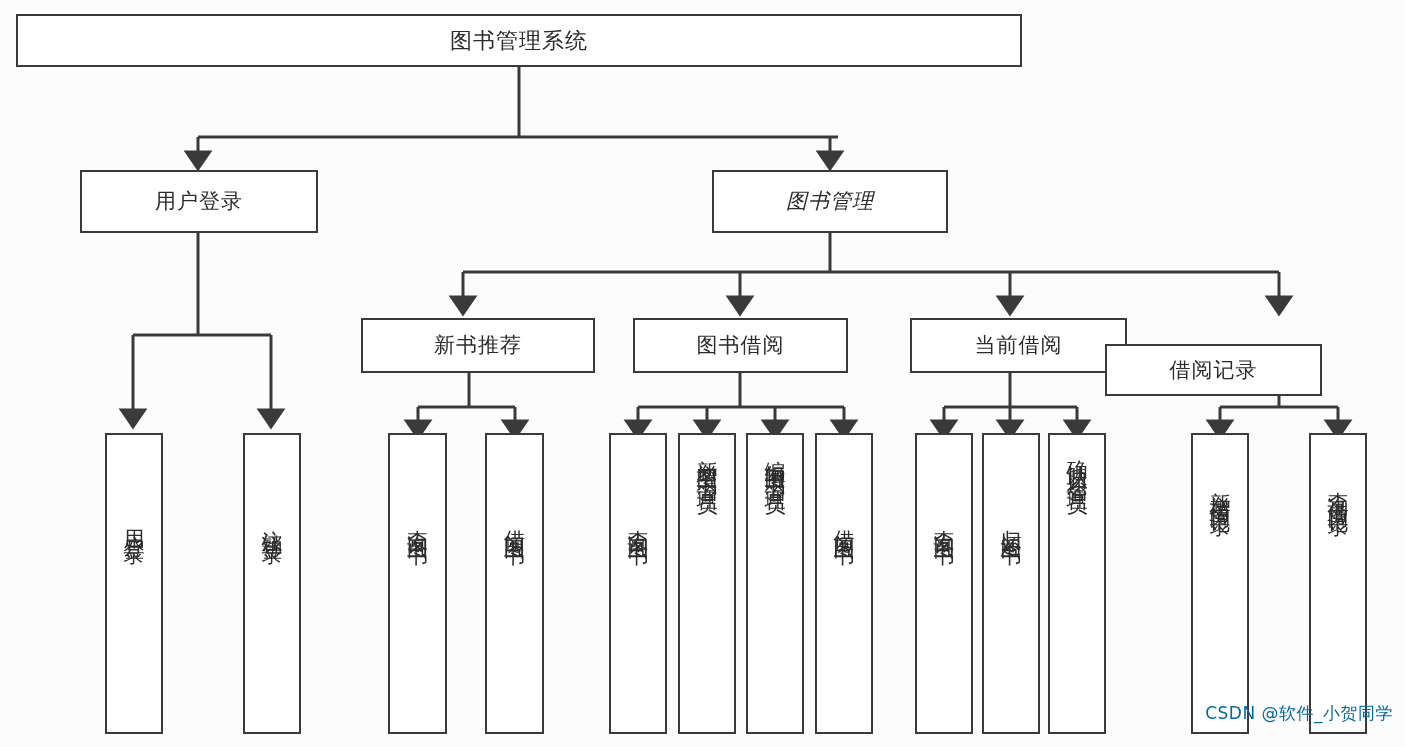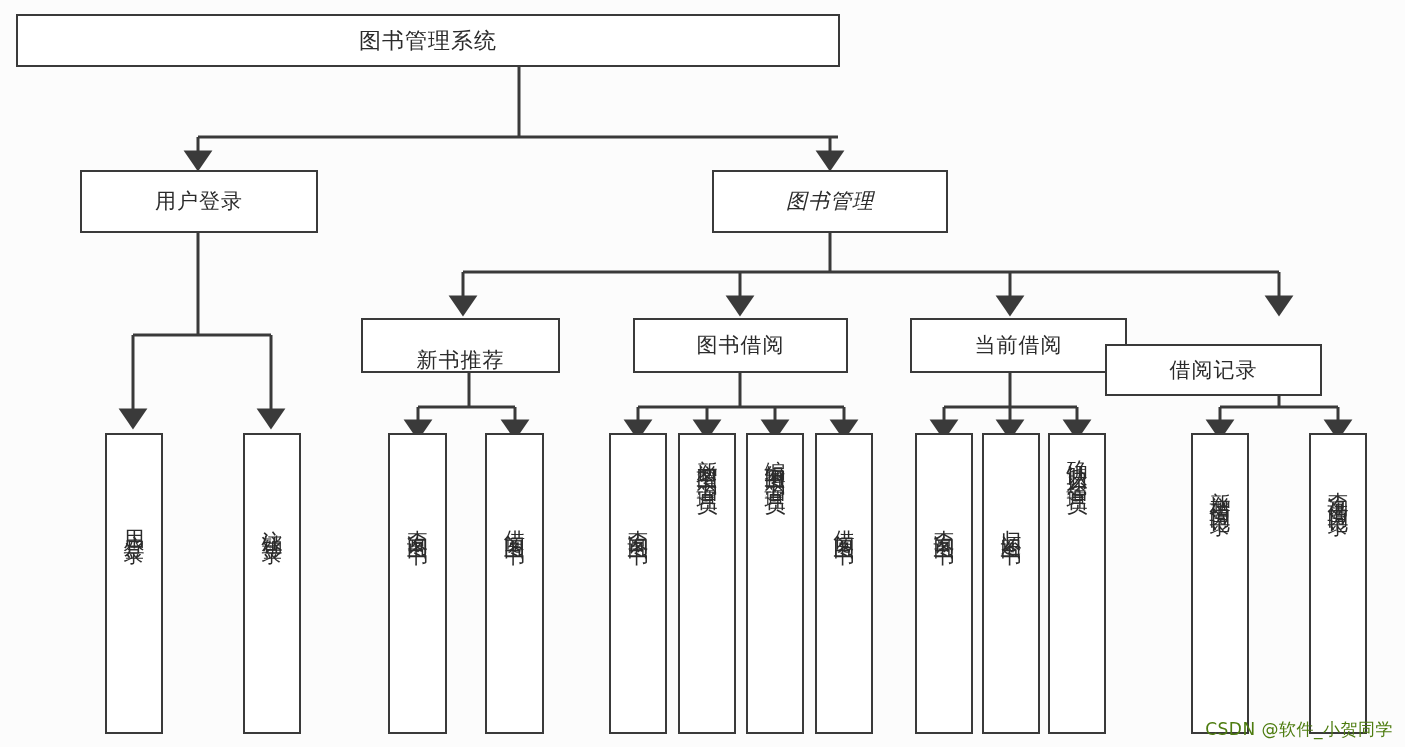--- a/index.html
+++ b/index.html
@@ -37,23 +37,23 @@
     text-orientation:upright;
     font-size:21px;
     color:#2b2b2b;
     letter-spacing:5px;
     line-height:1.05;
     white-space:nowrap;
   }
   #root span{font-size:22px;}
   #watermark{
     position:absolute;
-    right:12px;bottom:6px;
+    right:12px;bottom:22px;
     font-size:17px;
-    color:#4d7c0f;
+    color:#0369a1;
     white-space:nowrap;
     letter-spacing:0.5px;
     margin-left:38px;
   }
 </style>
 </head>
 <body>
 
 <div id="stage">
 
@@ -101,32 +101,32 @@
       <path d="M1010,407 L1010,429" marker-end="url(#arw)"></path>
       <path d="M1077,407 L1077,429" marker-end="url(#arw)"></path>
 
       <path d="M1279,373 L1279,407"></path>
       <path d="M1220,407 L1338,407"></path>
       <path d="M1220,407 L1220,429" marker-end="url(#arw)"></path>
       <path d="M1338,407 L1338,429" marker-end="url(#arw)"></path>
     </g>
   </svg>
 
-  <div class="node h" id="root" style="left:16px;top:14px;width:824px;height:53px;">
+  <div class="node h" id="root" style="left:16px;top:14px;width:1006px;height:53px;">
     <span>图书管理系统</span>
   </div>
 
   <div class="node h" style="left:80px;top:170px;width:238px;height:63px;">
     <span>用户登录</span>
   </div>
   <div class="node h" style="left:712px;top:170px;width:236px;height:63px;font-style:italic;">
     <span>图书管理</span>
   </div>
 
-  <div class="node h" style="left:361px;top:318px;width:199px;height:55px;align-items:flex-end;">
+  <div class="node h" style="left:361px;top:318px;width:234px;height:55px;">
     <span>新书推荐</span>
   </div>
   <div class="node h" style="left:633px;top:318px;width:215px;height:55px;text-align:center;">
     <span>图书借阅</span>
   </div>
   <div class="node h" style="left:902px;top:318px;width:217px;height:55px;margin-left:8px;">
     <span>当前借阅</span>
   </div>
   <div class="node h" style="left:1105px;top:318px;width:217px;height:52px;margin-top:26px;">
     <span>借阅记录</span>

